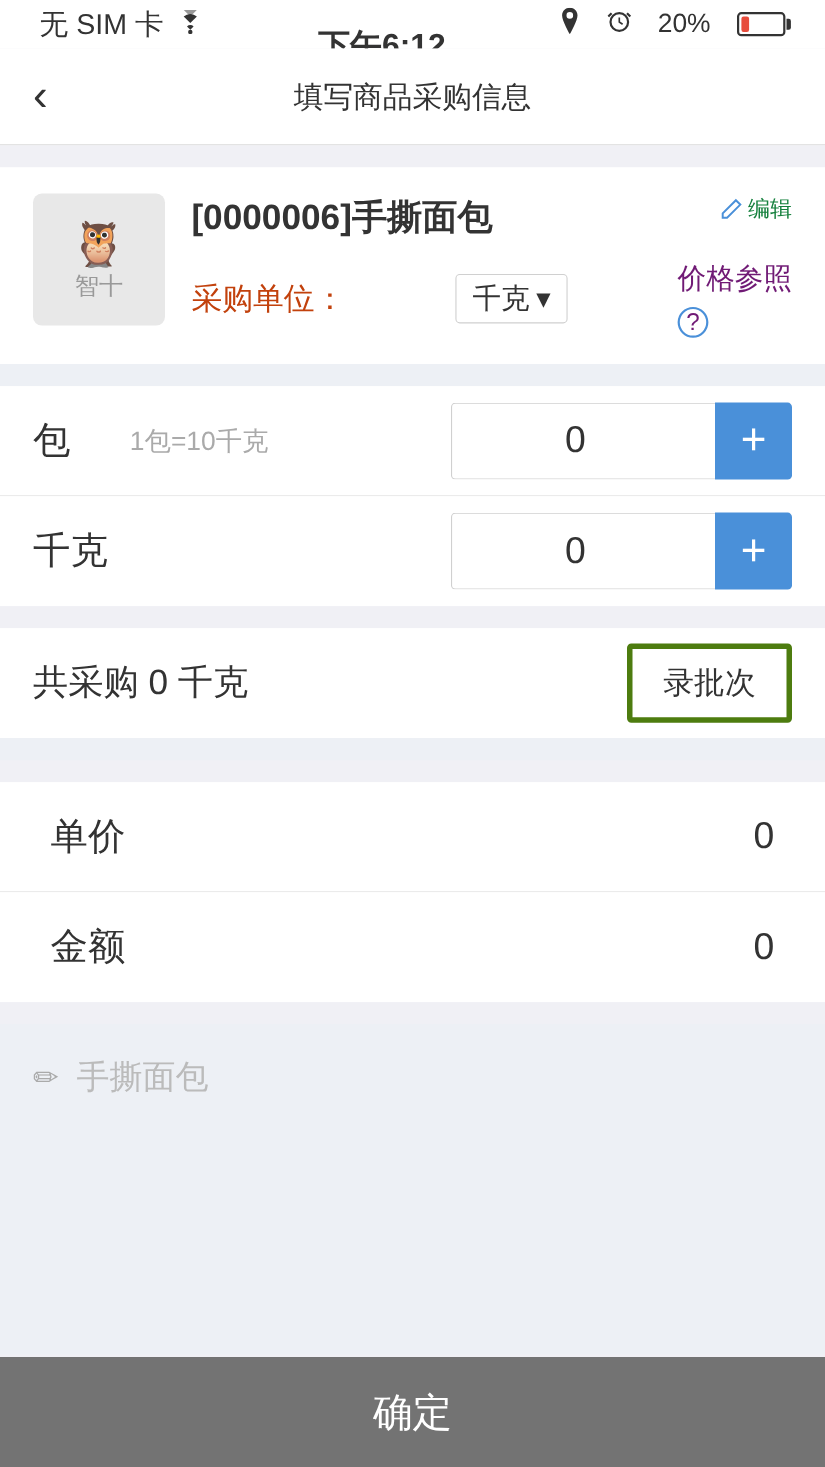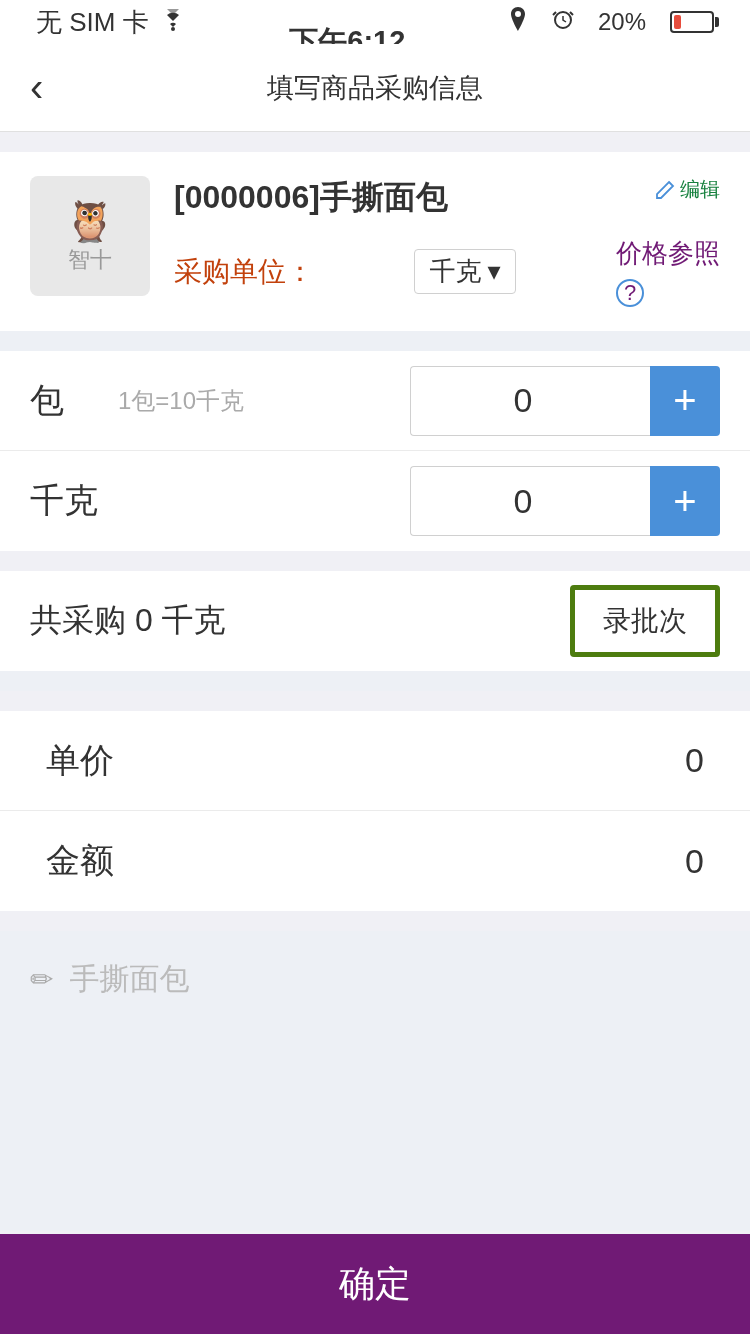--- a/index.html
+++ b/index.html
@@ -304,21 +304,21 @@
       color: #bbb;
     }
 
     
     .confirm-bar {
       position: fixed;
       bottom: 0;
       left: 0;
       width: 750px;
       height: 100px;
-      background: #701a75;
+      background: #737373;
       display: flex;
       align-items: center;
       justify-content: center;
       cursor: pointer;
     }
     .confirm-label {
       font-size: 36px;
       color: #fff;
       font-weight: 500;
     }

